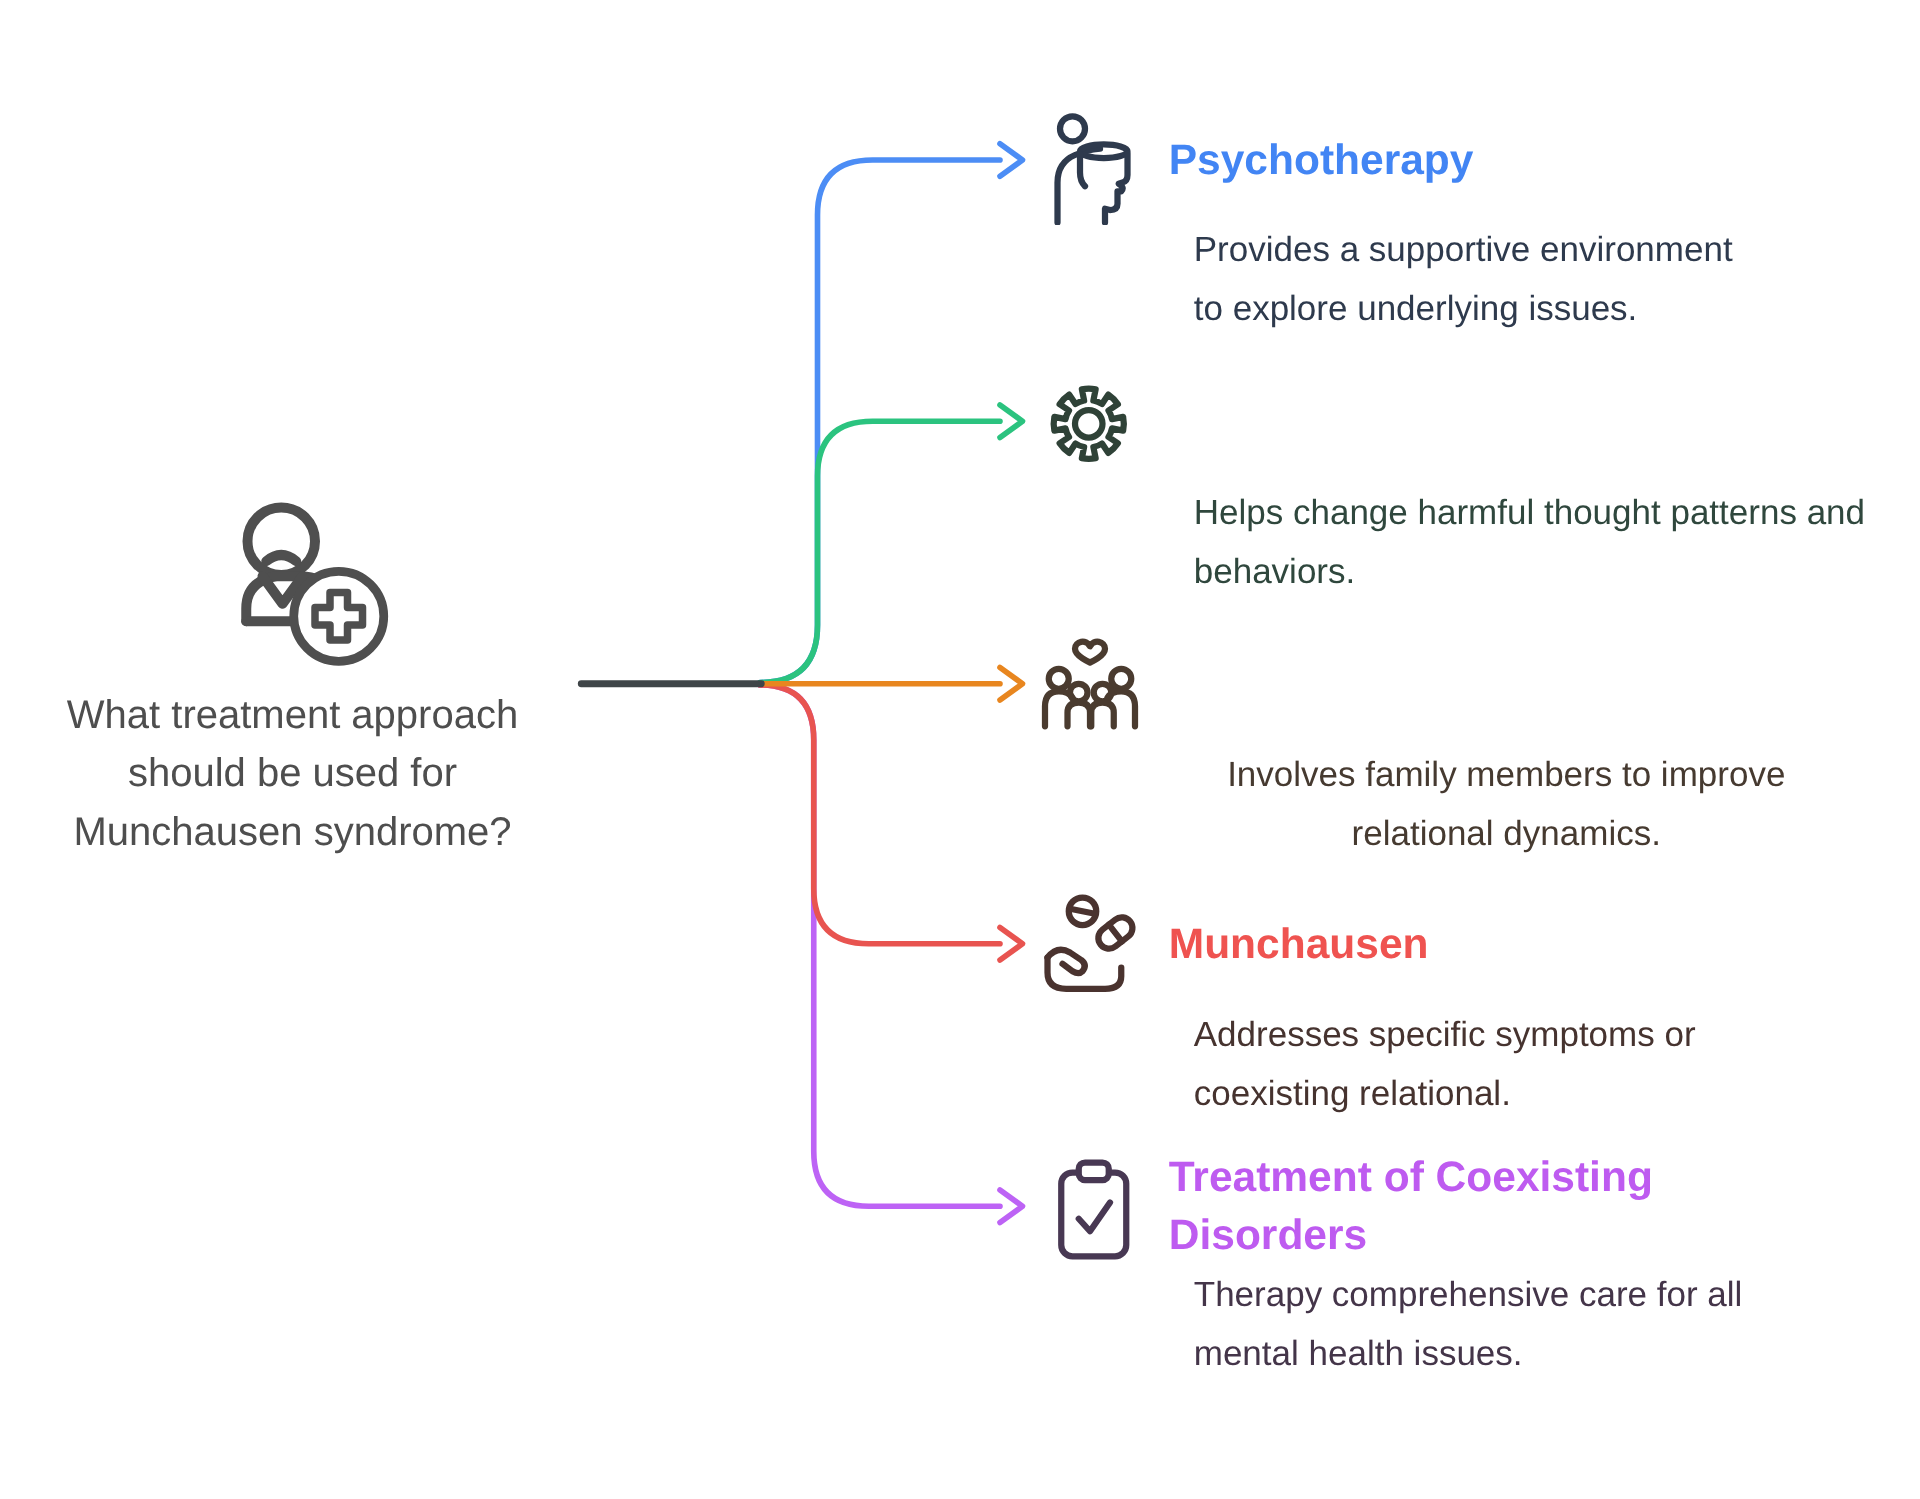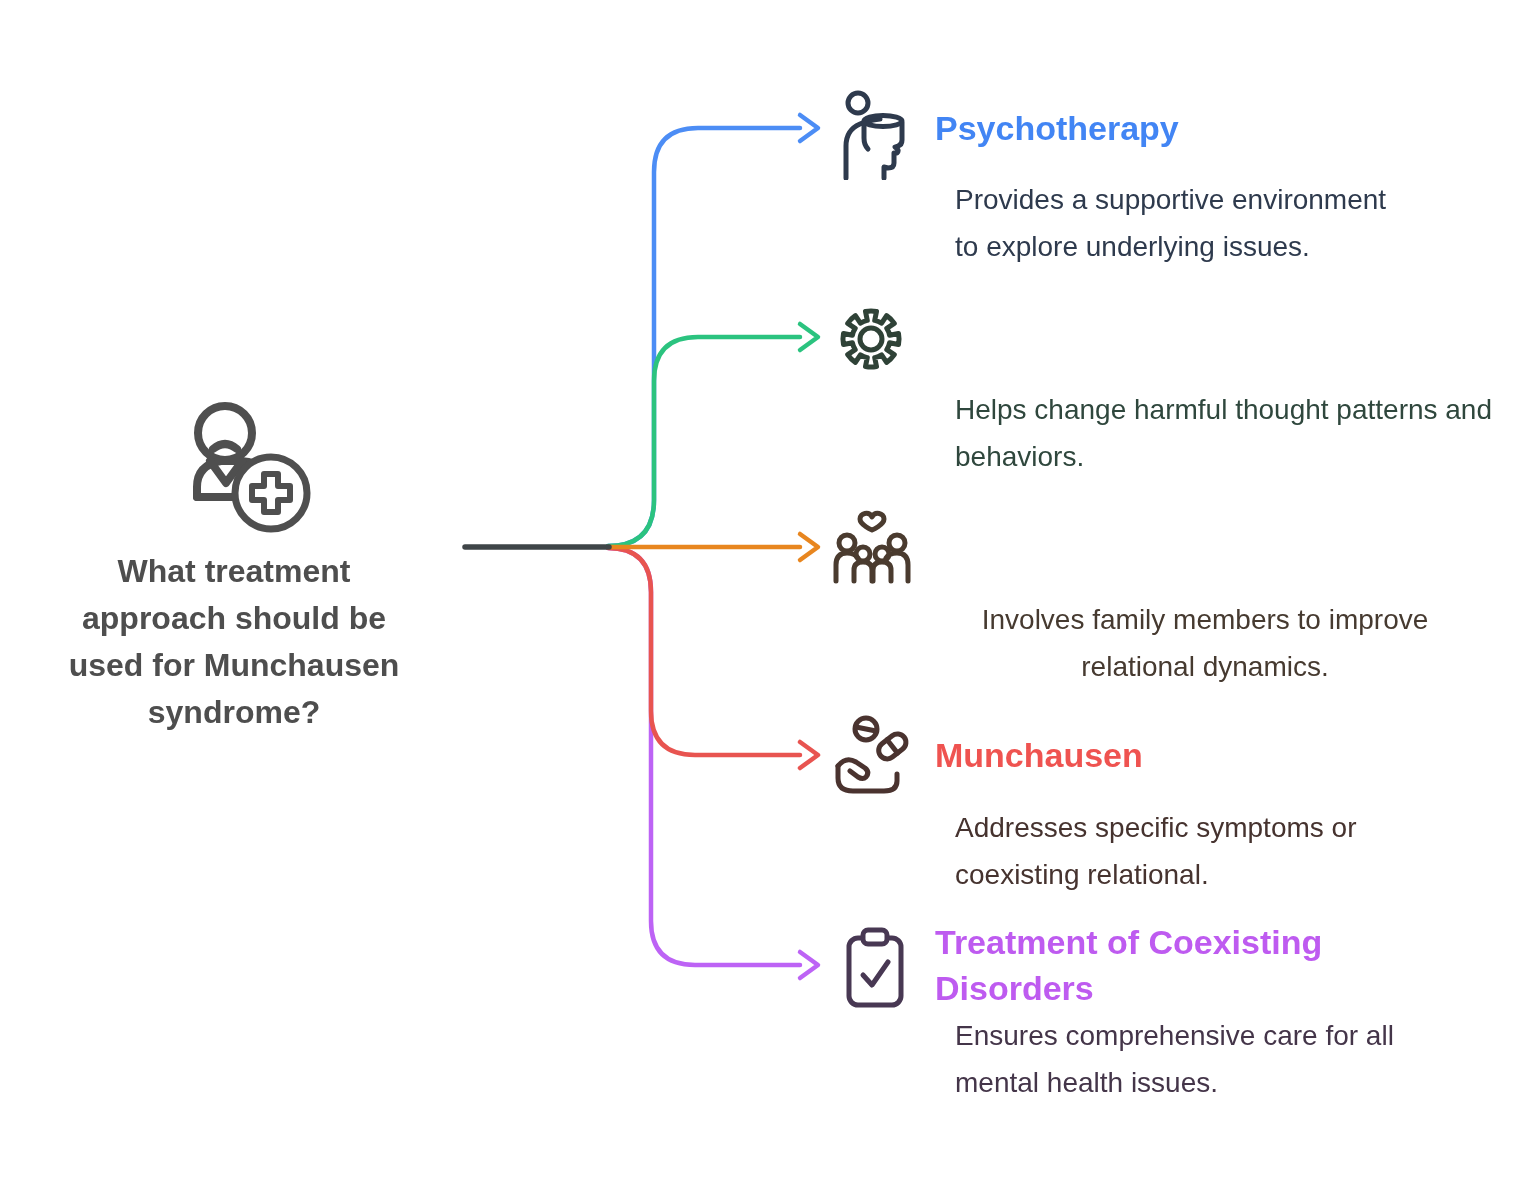--- a/index.html
+++ b/index.html
@@ -20,21 +20,21 @@
     left: 0; top: 0;
     width: 1536px; height: 1199px;
   }
   .question {
     position: absolute;
     left: 53px;
     top: 548px;
     width: 362px;
     text-align: center;
     font-size: 32px;
-    font-weight: bold;
+    font-weight: normal;
     line-height: 47px;
   }
   .branch-title {
     position: absolute;
     left: 935px;
     font-size: 34px;
     font-weight: bold;
     line-height: 46px;
   }
   .branch-desc {
@@ -150,15 +150,15 @@
   <div class="branch-desc" style="top: 804px; width: 470px; color: rgb(70, 51, 47);">Addresses specific symptoms or coexisting relational.</div>
 
   <div class="icon-box" style="left: 843px; top: 926px; width: 64px; height: 84px; color: rgb(72, 56, 83);">
     <svg viewBox="0 0 64 84" fill="none" stroke="currentColor" stroke-width="5" stroke-linecap="round" stroke-linejoin="round">
       <rect x="6" y="12" width="52" height="67" rx="9"></rect>
       <rect x="20" y="4" width="24" height="14" rx="5" fill="#ffffff"></rect>
       <path d="M 20 49 L 29 59 L 45 36"></path>
     </svg>
   </div>
   <div class="branch-title" style="top: 919px; width: 450px; color: rgb(190, 91, 240);">Treatment of Coexisting Disorders</div>
-  <div class="branch-desc" style="top: 1012px; width: 475px; color: rgb(68, 53, 73);">Ensures comprehensive care for all mental health issues.</div>
+  <div class="branch-desc" style="top: 1012px; width: 475px; color: rgb(68, 53, 73);">Therapy comprehensive care for all mental health issues.</div>
 
 </div>
 
 </body></html>

